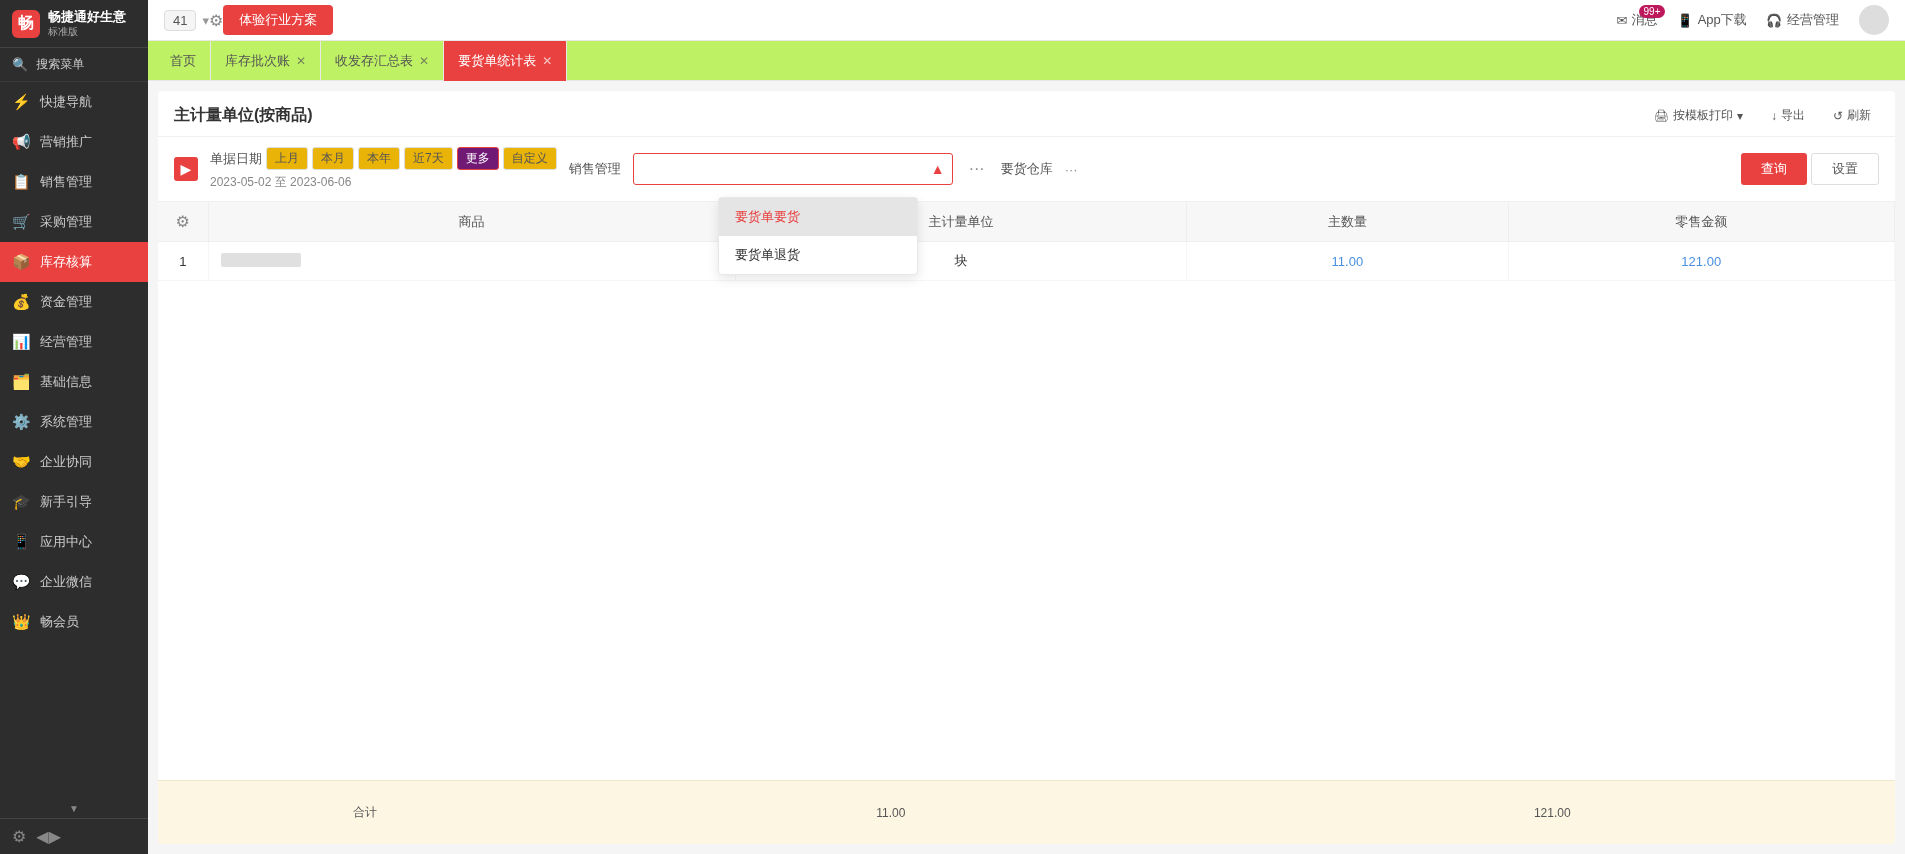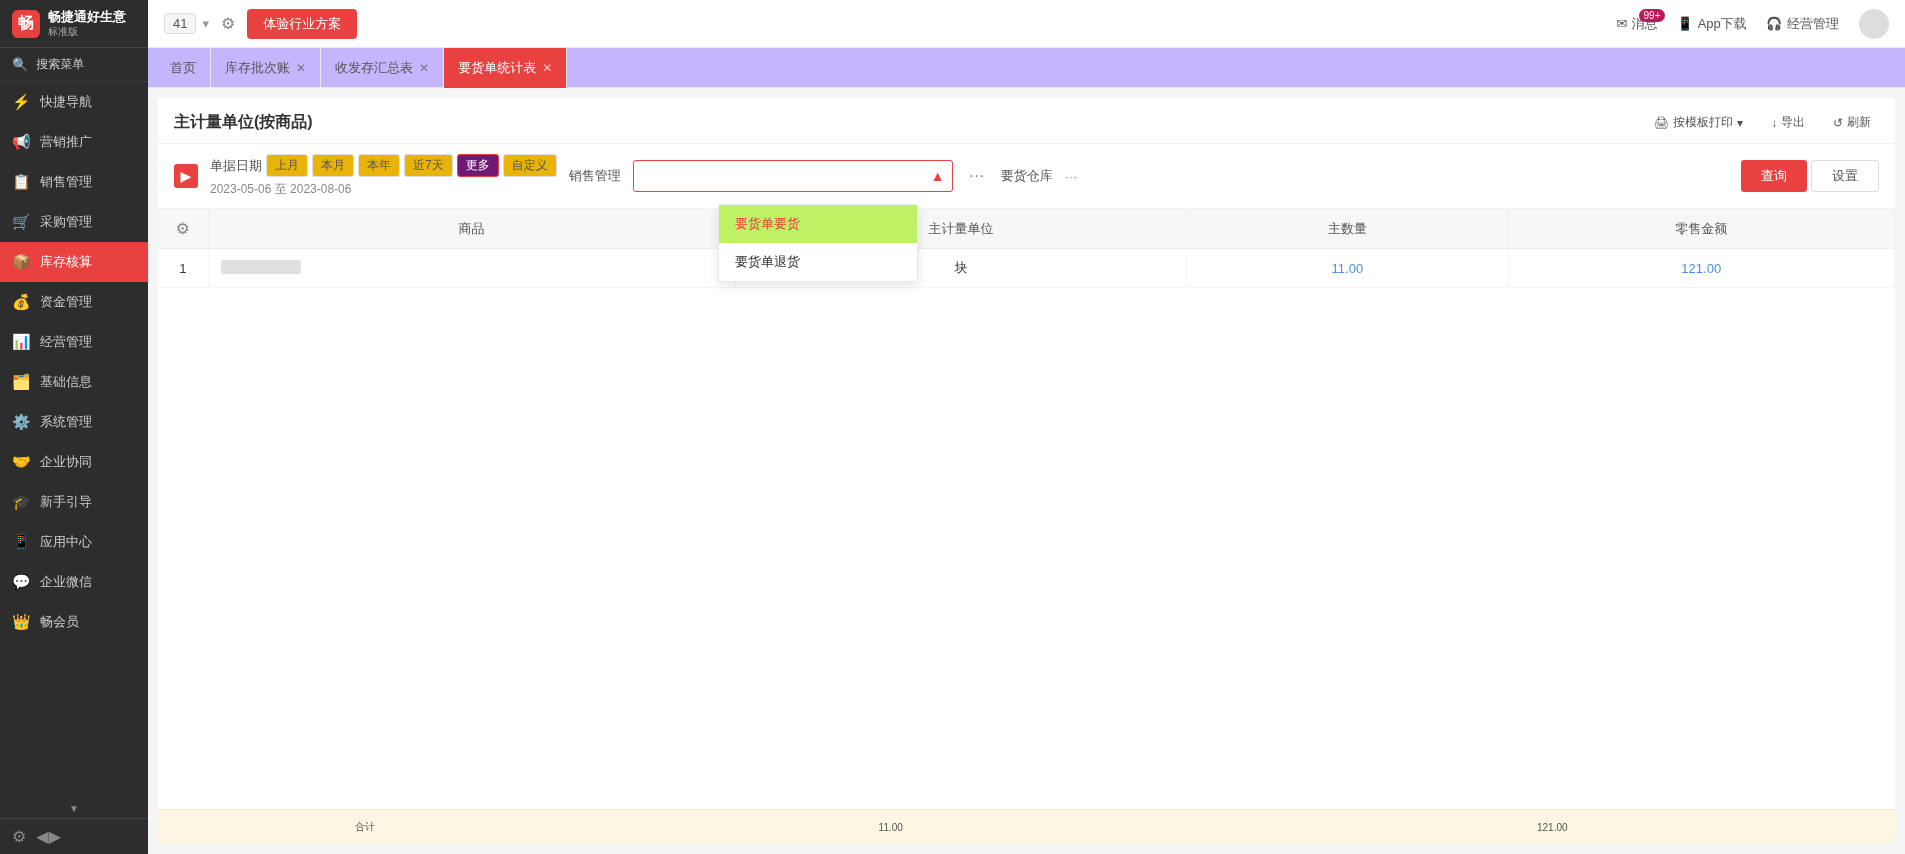--- a/index.html
+++ b/index.html
@@ -94,26 +94,25 @@
       flex: 1;
       display: flex;
       flex-direction: column;
       height: 100%;
       overflow: hidden;
     }
 
     
     .topbar {
       background: #fff;
-      height: 48px;
+      height: 41px;
       display: flex;
       align-items: center;
       padding: 4px 16px;
       border-bottom: 1px solid #e8e8e8;
-      gap: 12px;
       flex-shrink: 0;
     }
     .topbar-workspace {
       display: flex;
       align-items: center;
       gap: 6px;
       color: #555;
       font-size: 13px;
     }
     .topbar-workspace-num {
@@ -162,21 +161,21 @@
     }
     .avatar {
       width: 30px;
       height: 30px;
       background: #ddd;
       border-radius: 50%;
     }
 
     
     .tabs-bar {
-      background: #c4b5fd;
+      background: #bef264;
       height: 40px;
       display: flex;
       align-items: center;
       padding: 0 8px;
       border-bottom: 1px solid #e8e8e8;
       flex-shrink: 0;
       gap: 0;
     }
     .tab {
       display: flex;
@@ -393,21 +392,21 @@
       left: 560px;
       top: 60px;
     }
     .dropdown-item {
       padding: 10px 16px;
       font-size: 13px;
       color: #333;
       cursor: pointer;
     }
     .dropdown-item.active {
-      background: #bef264;
+      background: #e5e5e5;
       color: #e94040;
     }
 
     
     .table-container {
       flex: 1;
       overflow: auto;
     }
     table {
       width: 100%;
@@ -448,22 +447,22 @@
       color: #4a90e2;
       cursor: pointer;
     }
 
     
     .table-footer {
       background: #fdf6e3;
       border-top: 1px solid #f0e8cc;
       display: flex;
       align-items: center;
-      padding: 10px 12px;
-      font-size: 10px;
+      padding: 23px 12px;
+      font-size: 12px;
       color: #555;
     }
     .table-footer-label {
       width: 240px;
       text-align: center;
       font-weight: normal;
     }
     .table-footer-val {
       flex: 1;
       text-align: center;
@@ -641,21 +640,21 @@
         <div class="filter-date-group">
           <div class="filter-date-btns">
             <span class="filter-label">单据日期</span>
             <button class="date-btn">上月</button>
             <button class="date-btn">本月</button>
             <button class="date-btn">本年</button>
             <button class="date-btn">近7天</button>
             <button class="date-btn more">更多</button>
             <button class="date-btn">自定义</button>
           </div>
-          <div class="date-range-text">2023-05-06 至 2023-08-06</div>
+          <div class="date-range-text">2023-05-02 至 2023-06-06</div>
         </div>
 
         <span class="filter-label">销售管理</span>
         <div class="filter-select-wrapper">
           <select class="filter-select">
             <option></option>
             <option>要货单要货</option>
             <option>要货单退货</option>
           </select>
           <span class="filter-select-arrow">▲</span>

